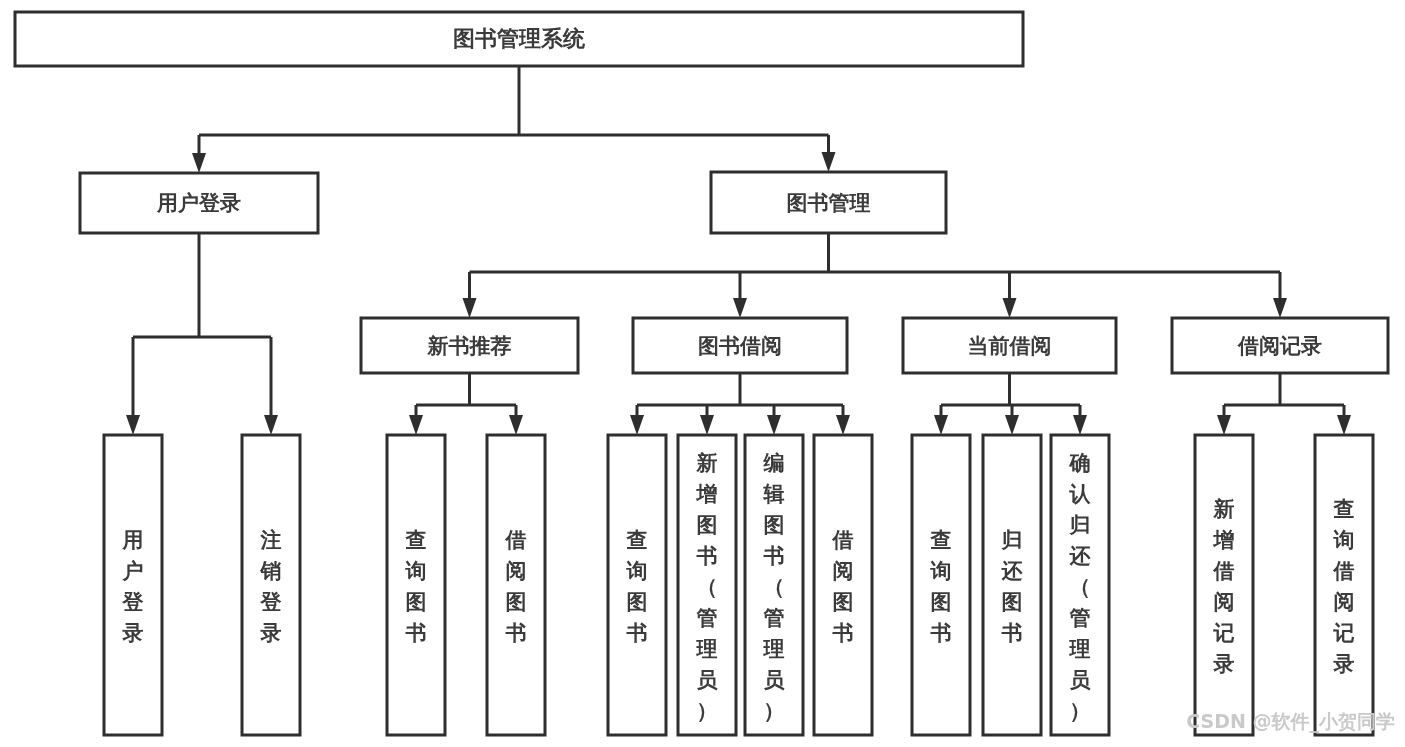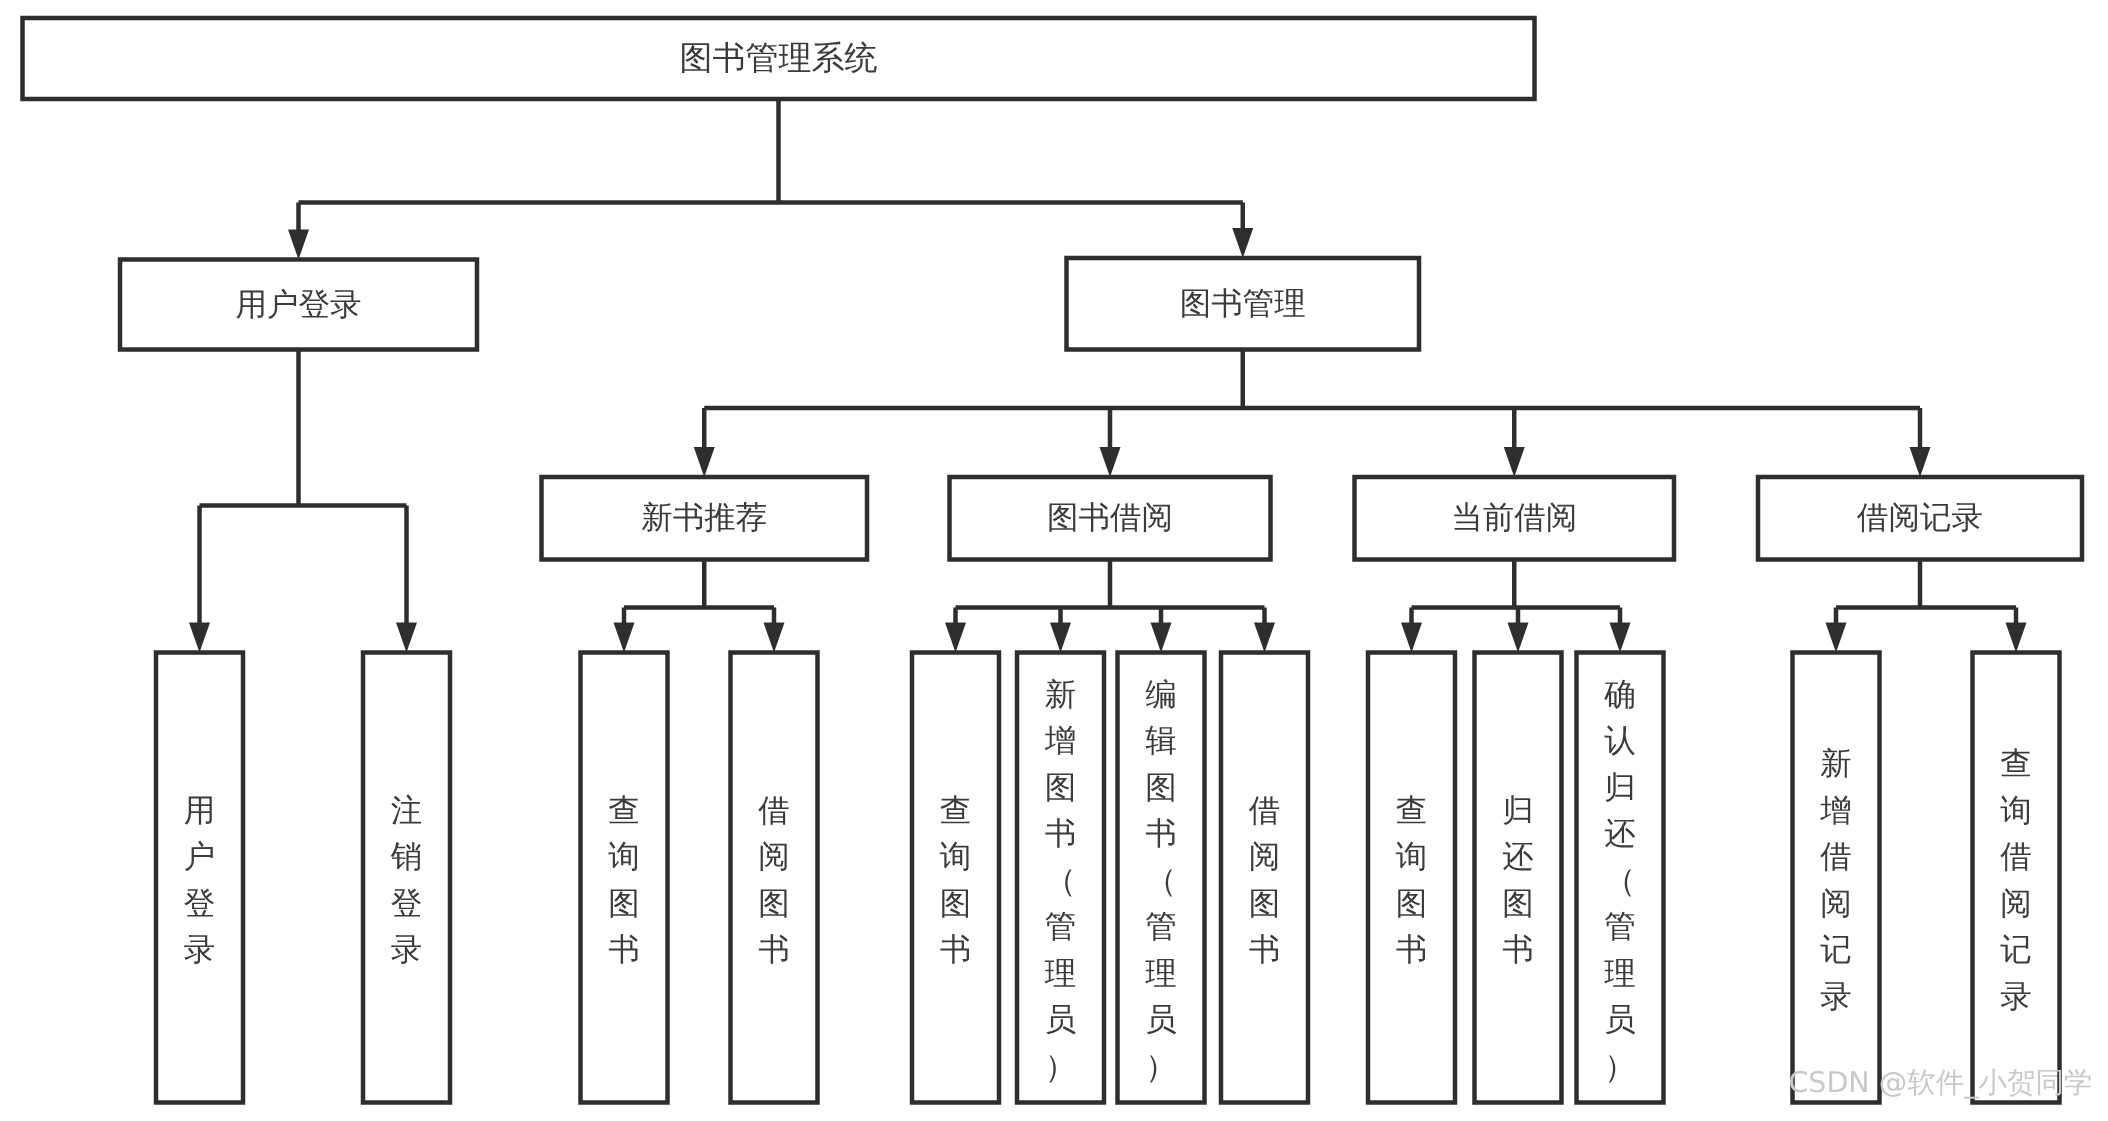--- a/index.html
+++ b/index.html
@@ -14,20 +14,21 @@
     position: relative;
     overflow: hidden;
     font-family: "DejaVu Sans", "Liberation Sans", sans-serif;
   }
   #diagram-root {
     position: absolute;
     left: 0;
     top: 0;
     width: 1378px;
     height: 747px;
+    font-weight: bold;
   }
   svg#flow-svg {
     display: block;
     width: 1405px;
     height: 747px;
     background: #ffffff;
   }
   .node-box {
     fill: #ffffff;
     stroke: #2e2e2e;

